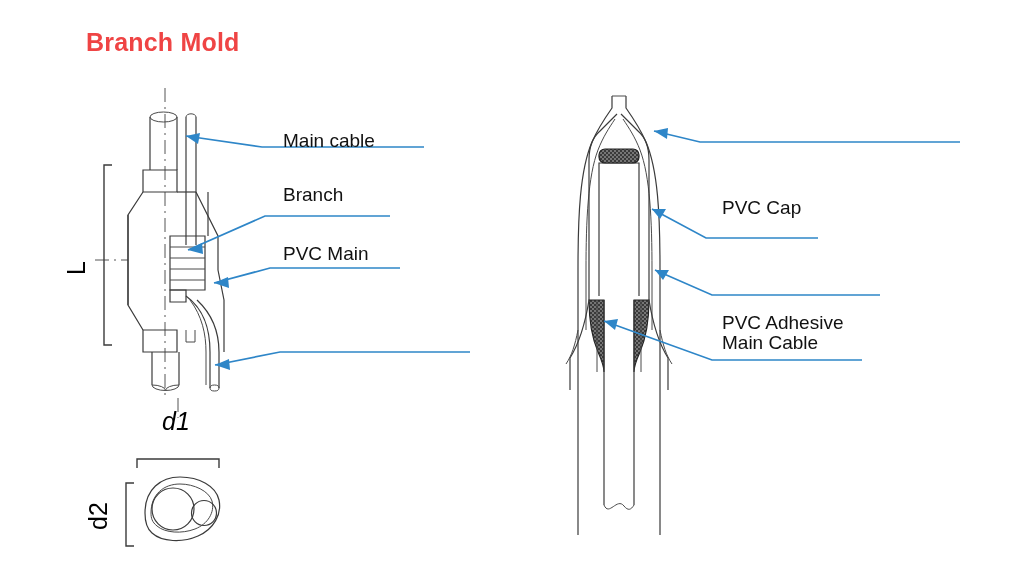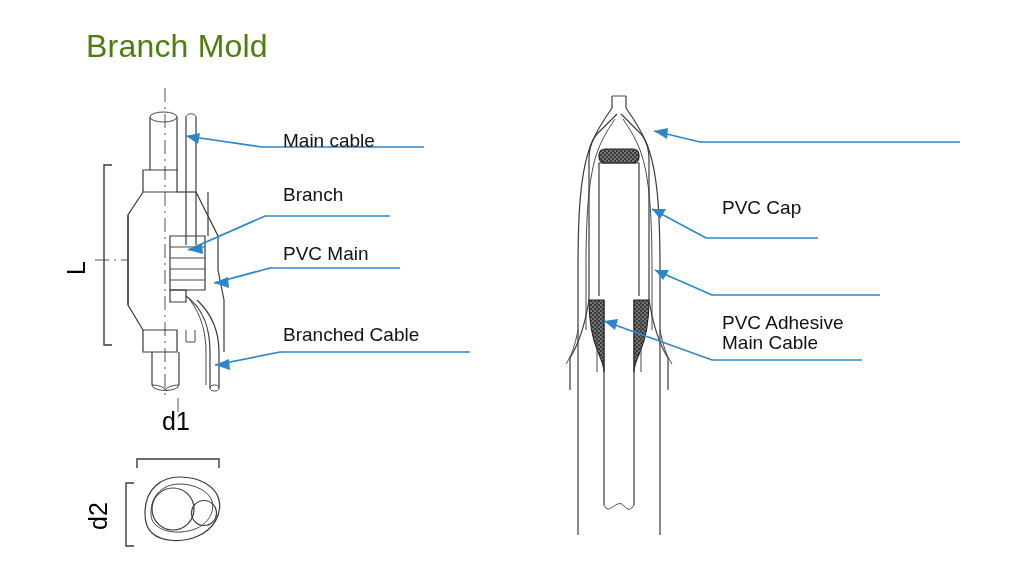--- a/index.html
+++ b/index.html
@@ -12,23 +12,23 @@
   }
   #page {
     position: relative;
     width: 1024px;
     height: 583px;
     background: #ffffff;
     overflow: hidden;
   }
   .panel-title {
     position: absolute;
-    font-weight: normal;
-    font-size: 32px;
-    color: #4d7c0f;
+    font-weight: bold;
+    font-size: 25px;
+    color: #ef4444;
     letter-spacing: 0.2px;
     white-space: pre;
   }
   #title-branch { left: 86px; top: 28px; }
   #title-topend { left: 560px; top: 28px; }
 
   .callout-label {
     position: absolute;
     font-size: 19px;
     color: #111111;
@@ -244,28 +244,27 @@
       <polygon class="arrowfill" points="604,321 618,319 615,330"></polygon>
     </g>
   </svg>
 
   <div class="callout-label" style="left:283px; top:130px;">Main cable</div>
 
   <div class="callout-label" style="left:283px; top:184px;">Branch</div>
 
   <div class="callout-label" style="left:283px; top:243px;">PVC Main</div>
 
-  <div class="callout-label" style="left:283px; top:324px;">Branched Cable</div>
 
 
   <div class="callout-label" style="left:722px; top:197px;">PVC Cap</div>
 
   <div class="callout-label" style="left:722px; top:268px;margin-top:44px;">PVC Adhesive</div>
 
   <div class="callout-label" style="left:722px; top:332px;">Main Cable</div>
 
   <div class="dim-label rot" style="left:62px; top:275px;">L</div>
 
-  <div class="dim-label" style="left:162px; top:407px;">d1</div>
+  <div class="dim-label" style="left:162px; top:407px;font-style:italic;">d1</div>
 
   <div class="dim-label rot" style="left:84px; top:530px;">d2</div>
 
 </div>
 
 </body></html>

